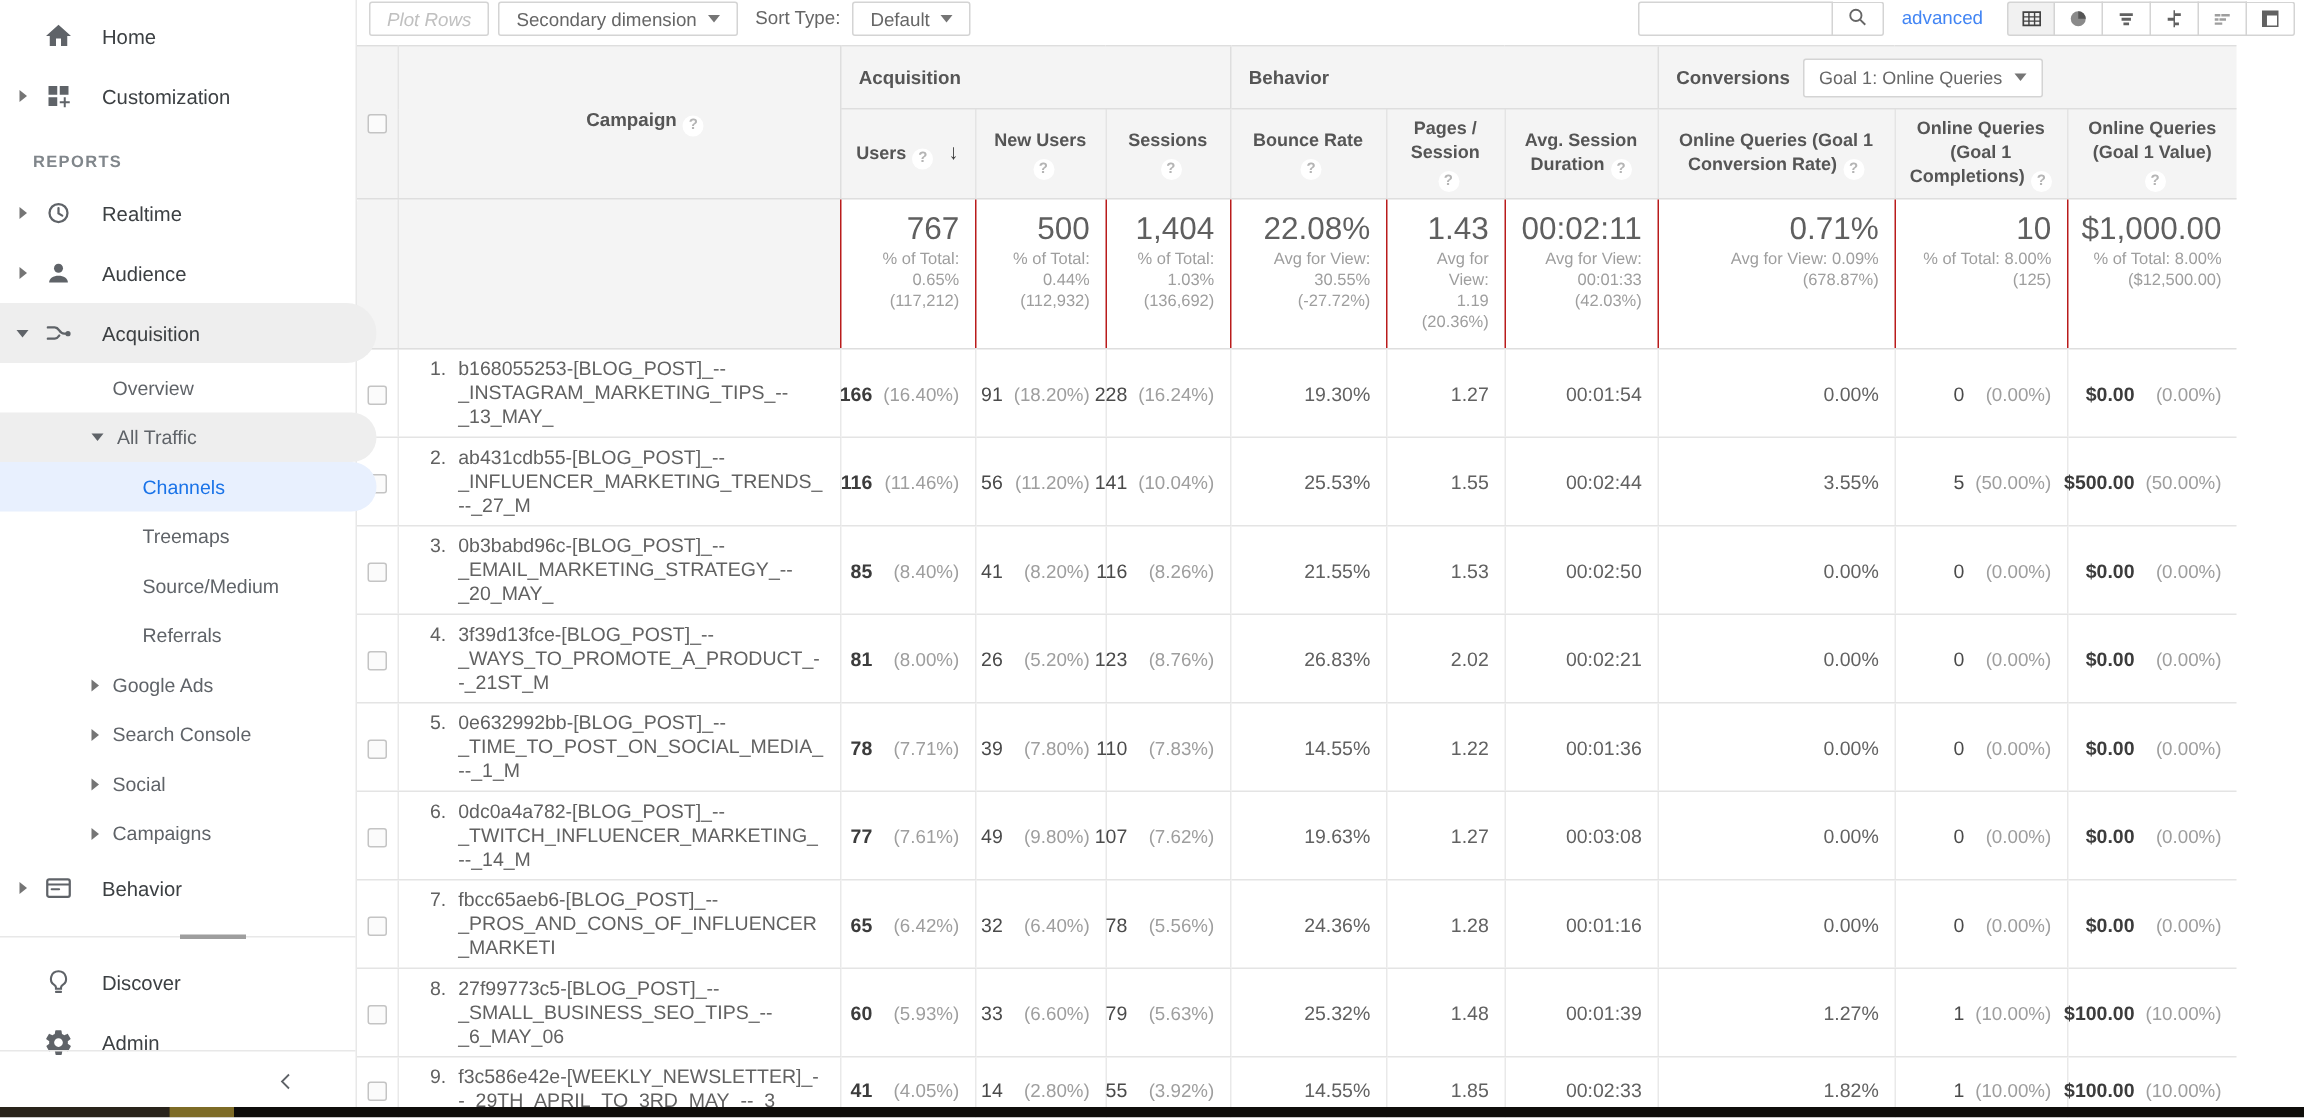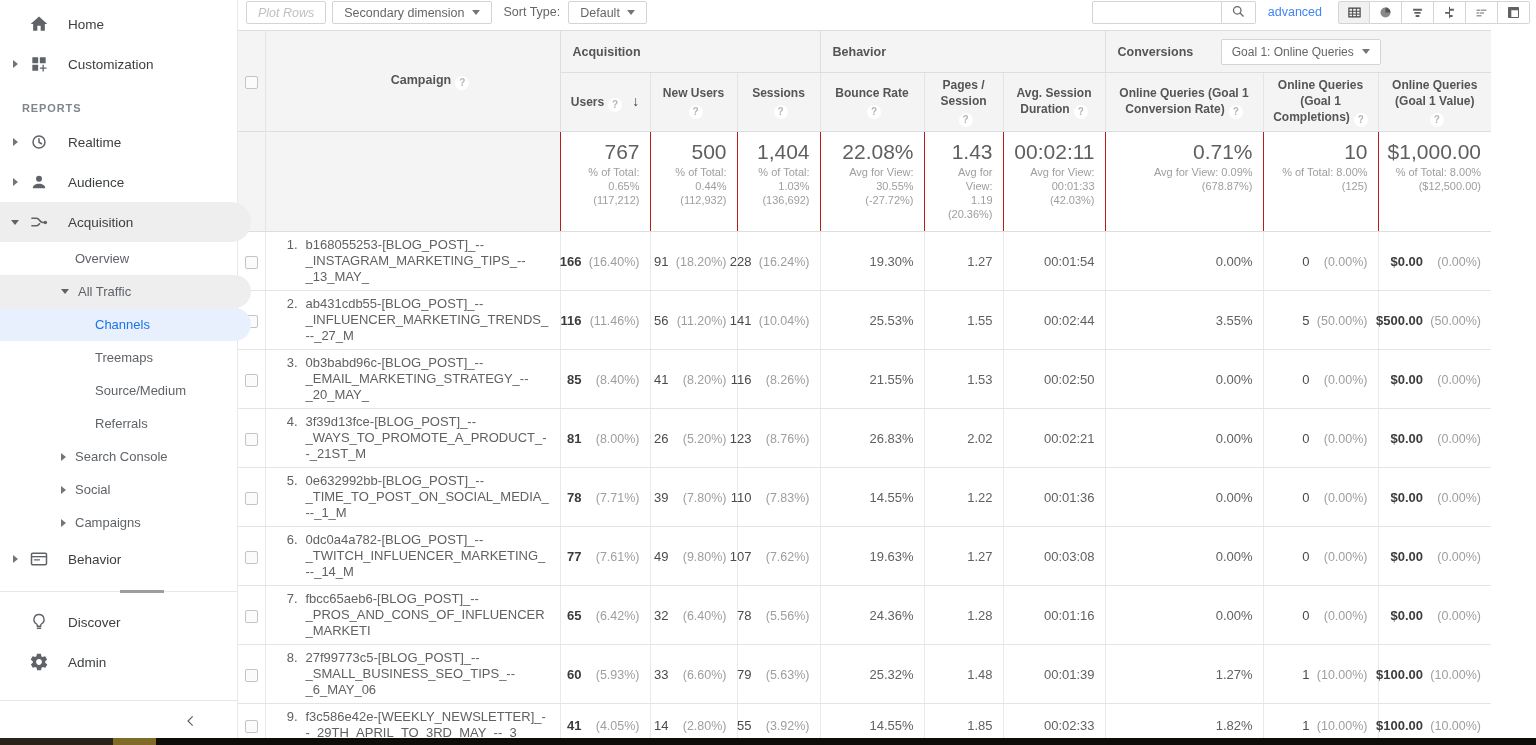--- a/index.html
+++ b/index.html
@@ -57,21 +57,21 @@
   .view-btn:last-child{border-radius:0 2px 2px 0;}
   .view-btn svg{width:15px;height:15px;}
   
   .ga-table{width:1253px;border-collapse:collapse;table-layout:fixed;font-size:13px;color:#616161;}
   .ga-table th,.ga-table td{box-sizing:border-box;}
   thead th{background:#f4f4f4;color:#555;font-weight:bold;border-bottom:1px solid #dedede;vertical-align:middle;}
   .group-row th{height:42px;border-top:1px solid #dedede;}
   .cb-col{border-right:1px solid #e4e4e4;}
   .campaign-col{text-align:center;padding-left:36px;font-size:12.5px;border-right:1px solid #dedede;}
   .group-th{text-align:left;padding-left:12px;font-size:12.5px;border-left:1px solid #dedede;}
-  .goal-btn{display:inline-flex;align-items:center;gap:8px;height:26px;padding:0 10px;margin-left:24px;
+  .goal-btn{display:inline-flex;align-items:center;gap:8px;height:26px;padding:0 10px;margin-left:5px;
             border:1px solid #d4d4d4;border-radius:2px;background:#fff;font-size:12px;color:#666;
             font-family:inherit;cursor:pointer;font-weight:normal;}
   .cols-row th{height:50px;font-size:12px;text-align:center;padding:4px 8px;border-left:1px solid #e4e4e4;line-height:16px;}
   .help{display:inline-block;width:14px;height:14px;border-radius:50%;background:#fff;
         vertical-align:-2px;margin-left:4px;text-align:center;}
   .help::before{content:"?";font-size:10px;color:#b5b5b5;line-height:14px;display:block;font-weight:bold;}
   .sort-arrow{display:inline-block;margin-left:10px;cursor:pointer;}
   .sort-arrow::before{content:"\2193";color:#3c3c3c;font-size:14px;font-weight:bold;}
   
   .summary-row td{border-bottom:1px solid #dedede;padding:8px 10px 10px 8px;vertical-align:top;text-align:right;
@@ -180,20 +180,24 @@
       <span class="nav-label">Channels</span>
     </div>
     <div class="nav-item sub sub2">
       <span class="nav-label">Treemaps</span>
     </div>
     <div class="nav-item sub sub2">
       <span class="nav-label">Source/Medium</span>
     </div>
     <div class="nav-item sub sub2">
       <span class="nav-label">Referrals</span>
+    </div>
+    <div class="nav-item sub sub1-arrow">
+      <i class="tri-right"></i>
+      <span class="nav-label">Google Ads</span>
     </div>
     <div class="nav-item sub sub1-arrow">
       <i class="tri-right"></i>
       <span class="nav-label">Search Console</span>
     </div>
     <div class="nav-item sub sub1-arrow">
       <i class="tri-right"></i>
       <span class="nav-label">Social</span>
     </div>
     <div class="nav-item sub sub1-arrow">

